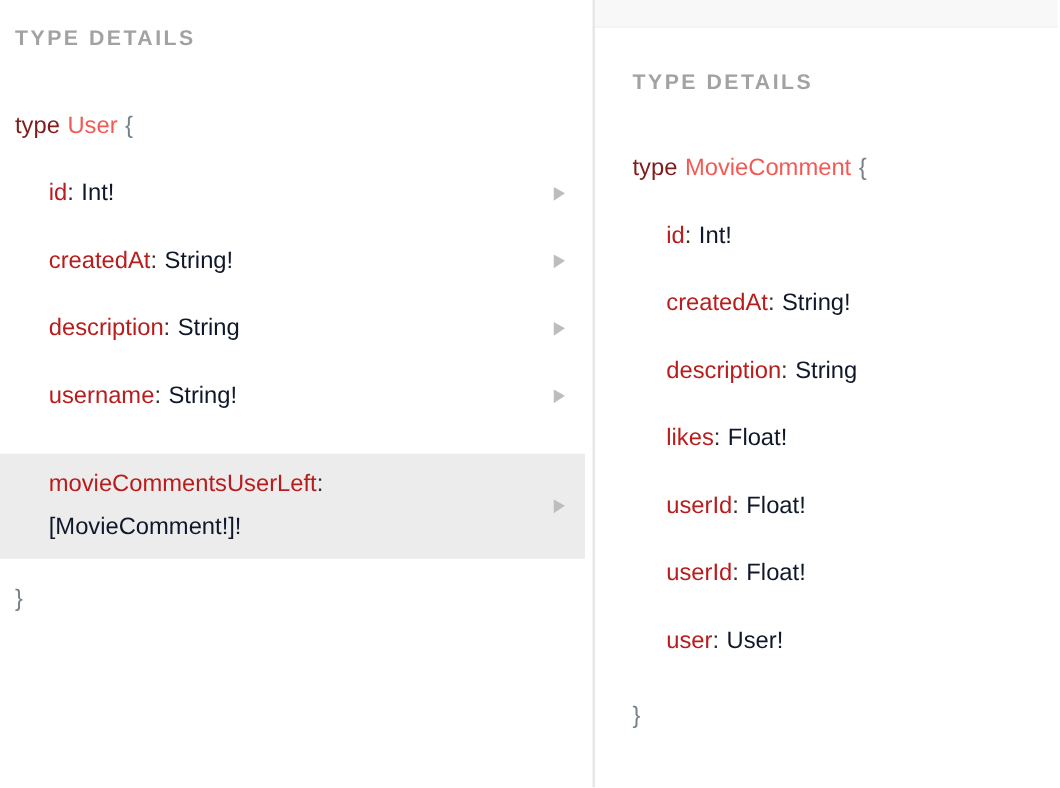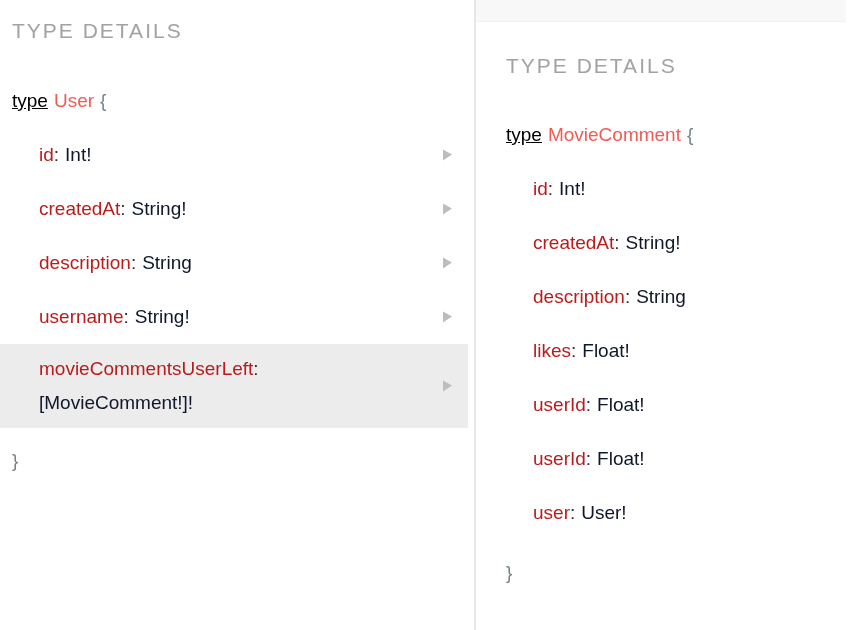--- a/index.html
+++ b/index.html
@@ -3,42 +3,42 @@
 <meta charset="utf-8">
 <style>
   * { margin:0; padding:0; box-sizing:border-box; }
   html,body { width:848px; height:630px; background:#ffffff;
               font-family:"Liberation Sans","DejaVu Sans",sans-serif; }
   .app { display:flex; width:848px; height:630px; overflow:hidden; background:#fff; }
 
   
   .panel-left { width:476px; border-right:2px solid #e7e7e7; padding-top:22px; }
   .panel-title { margin-left:12px; height:18px; line-height:18px;
-                 font-size:21px; font-weight:normal; letter-spacing:2px; color:#a2a2a2; }
+                 font-size:17px; font-weight:bold; letter-spacing:2px; color:#a2a2a2; }
   .rows { margin-top:34px; }
   .row { position:relative; height:54px; display:flex; align-items:center; font-size:19px; }
   .type-row, .close-row { padding-left:12px; }
   .panel-left .field-row { padding-left:39px; }
   .close-row { margin-top:6px; }
 
-  .kw    { color:#000000; margin-right:6px;text-decoration:underline; }
+  .kw    { color:#7f1d1d; margin-right:6px; }
   .tname { color:#f25b55; }
   .brace { color:#76828a; margin-left:6px; }
   .close-row .brace { margin-left:0; }
   .fname { color:#b91c1c; }
   .colon { color:#2d2d2d; margin-right:6px; }
   .ftype { color:#0f172a; }
 
   .arrow { position:absolute; right:22px; top:50%; transform:translateY(-50%);
            width:0; height:0;
            border-left:9px solid #bdbdbd;
            border-top:5px solid transparent; border-bottom:6px solid transparent; }
 
   .row.highlight { display:block; height:84px; background:#ececec;
-                   margin-right:6px; padding-top:8px; line-height:34px; }
+                   margin-right:6px; padding-top:8px; line-height:34px;margin-top:19px; }
   .row.highlight .arrow { right:16px; }
   .hl-line { display:block; }
   .hl-line .colon { margin-right:0; }
 
   
   .panel-right { width:370px; }
   .top-strip { height:22px; background:#f8f8f8; border-bottom:1px solid #f1f1f1; }
   .panel-right .panel-title { margin-top:35px; margin-left:30px; }
   .panel-right .rows { margin-top:33px; }
   .panel-right .type-row, .panel-right .close-row { padding-left:30px; }

